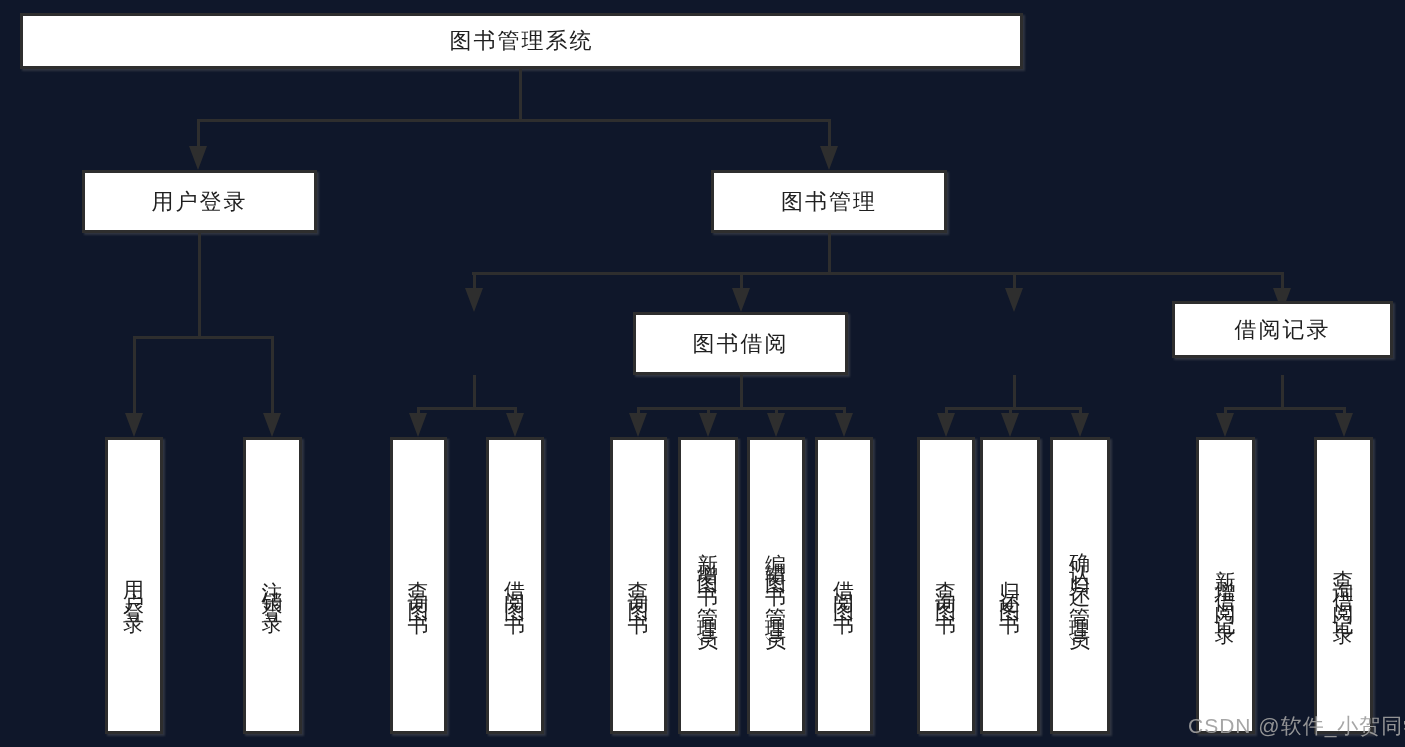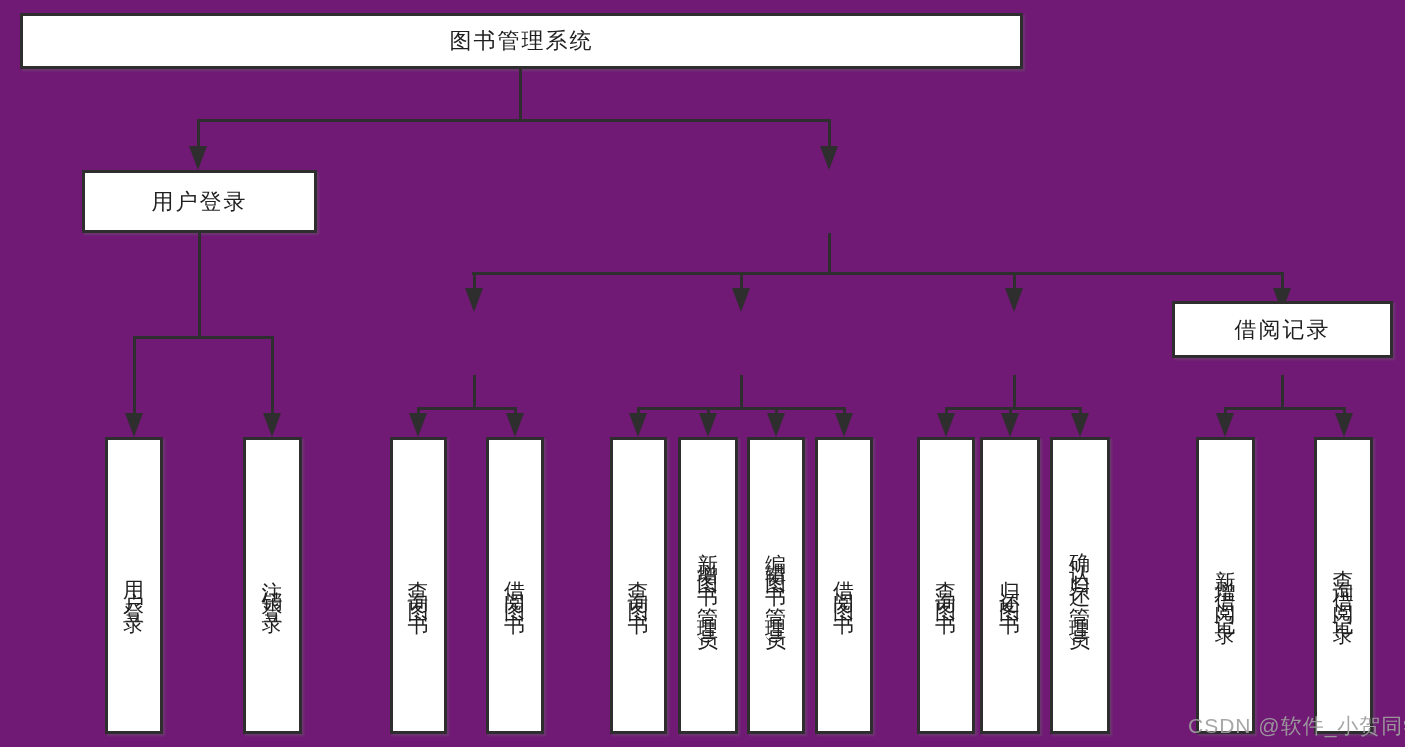--- a/index.html
+++ b/index.html
@@ -1,17 +1,17 @@
 <!DOCTYPE html>
 <html><head>
 <meta charset="utf-8">
 <style>
   html,body{margin:0;padding:0;background:#ffffff;}
   .canvas{
-    position:relative;width:1405px;height:747px;background:#701a75;overflow:hidden;
+    position:relative;width:1405px;height:747px;background:#0f172a;overflow:hidden;
     font-family:"Liberation Sans","DejaVu Sans",sans-serif;color:#1f1f1f;
   }
   
   .node{
     position:absolute;box-sizing:border-box;background:#ffffff;
     border:3px solid #2e2e2e;display:flex;align-items:center;justify-content:center;
     font-size:22px;letter-spacing:2px;box-shadow:2px 2px 2px rgba(110,110,110,0.35);
   }
   
   .vnode{
@@ -41,39 +41,41 @@
   <div class="node" style="left:20px;top:13px;width:1003px;height:56px;">图书管理系统</div>
 
   <div class="vl" style="left:519px;top:69px;height:51px;"></div>
   <div class="hl" style="left:197px;top:119px;width:634px;"></div>
   <div class="vl" style="left:197px;top:119px;height:30px;"></div>
   <div class="arw" style="left:189px;top:146px;"></div>
   <div class="vl" style="left:828px;top:119px;height:30px;"></div>
   <div class="arw" style="left:820px;top:146px;"></div>
 
   <div class="node" style="left:82px;top:170px;width:235px;height:63px;">用户登录</div>
+  <div class="node" style="left:711px;top:170px;width:236px;height:63px;">图书管理</div>
 
   <div class="vl" style="left:198px;top:233px;height:104px;"></div>
   <div class="hl" style="left:133px;top:336px;width:141px;"></div>
   <div class="vl" style="left:133px;top:336px;height:82px;"></div>
   <div class="arw" style="left:125px;top:413px;"></div>
   <div class="vl" style="left:271px;top:336px;height:82px;"></div>
   <div class="arw" style="left:263px;top:413px;"></div>
 
   <div class="vl" style="left:828px;top:233px;height:42px;"></div>
   <div class="hl" style="left:472px;top:272px;width:812px;"></div>
   <div class="vl" style="left:473px;top:272px;height:20px;"></div>
   <div class="arw" style="left:465px;top:288px;"></div>
   <div class="vl" style="left:740px;top:272px;height:20px;"></div>
   <div class="arw" style="left:732px;top:288px;"></div>
   <div class="vl" style="left:1013px;top:272px;height:20px;"></div>
   <div class="arw" style="left:1005px;top:288px;"></div>
   <div class="vl" style="left:1281px;top:272px;height:20px;"></div>
   <div class="arw" style="left:1273px;top:288px;"></div>
 
+  <div class="node" style="left:633px;top:312px;width:215px;height:63px;">图书借阅</div>
   <div class="node" style="left:1172px;top:301px;width:221px;height:57px;text-align:center;">借阅记录</div>
 
   <div class="vl" style="left:473px;top:375px;height:33px;"></div>
   <div class="hl" style="left:417px;top:407px;width:100px;"></div>
   <div class="vl" style="left:417px;top:407px;height:13px;"></div>
   <div class="arw" style="left:409px;top:413px;"></div>
   <div class="vl" style="left:514px;top:407px;height:13px;"></div>
   <div class="arw" style="left:506px;top:413px;"></div>
 
   <div class="vl" style="left:740px;top:375px;height:33px;"></div>

